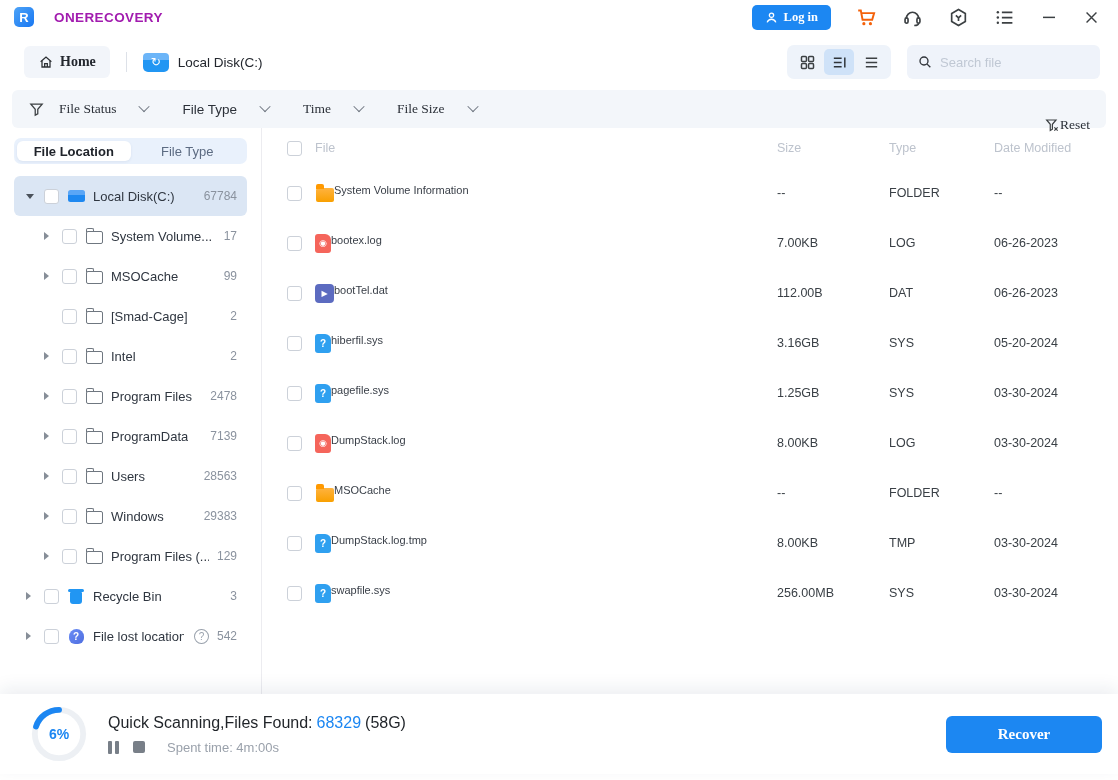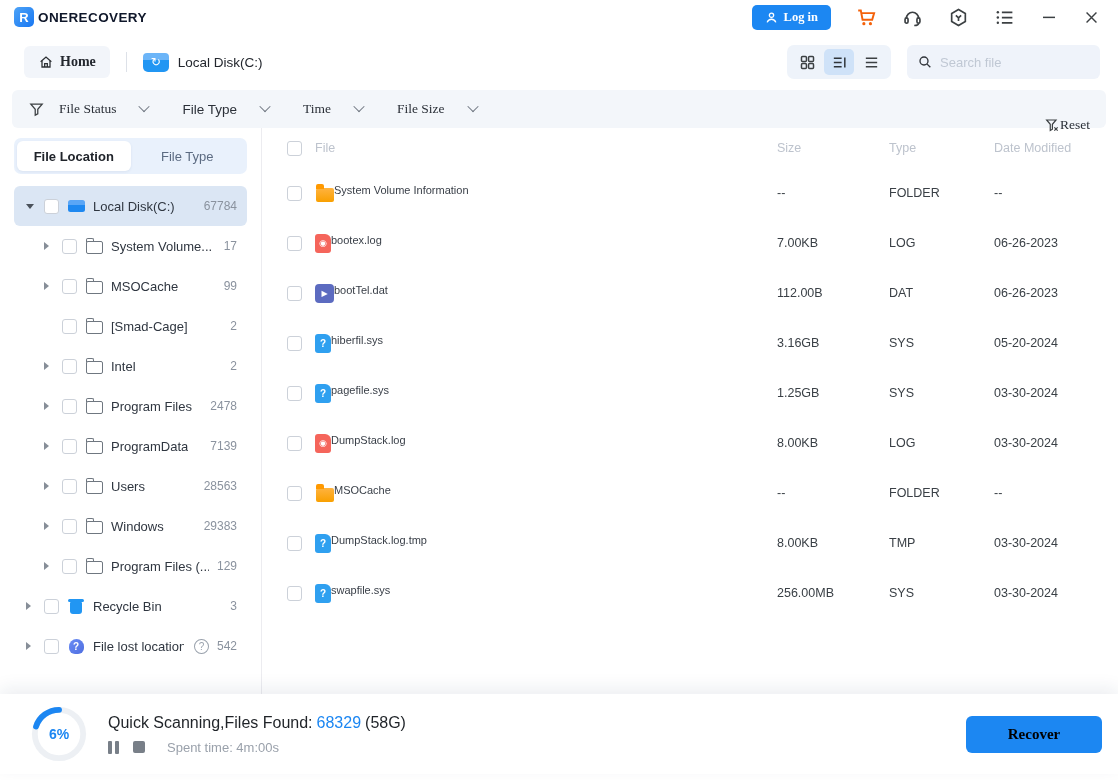--- a/index.html
+++ b/index.html
@@ -5,21 +5,21 @@
   * { margin:0; padding:0; box-sizing:border-box; }
   html,body { width:1118px; height:780px; overflow:hidden; background:#fff;
     font-family:"Liberation Sans","DejaVu Sans",sans-serif; color:#23272e; }
   .serif { font-family:"Liberation Serif","DejaVu Serif",serif; }
 
   
   .titlebar { height:34px; display:flex; align-items:center; padding:0 18px 0 14px; }
   .logo-mark { width:20px; height:20px; border-radius:5px;
     background:linear-gradient(135deg,#4da3f7,#1877f2); color:#fff; font-weight:bold;
     font-size:13px; display:flex; align-items:center; justify-content:center; }
-  .app-name { font-size:13.5px; font-weight:bold; letter-spacing:.4px; margin-left:4px; color:#0f172a; }
+  .app-name { font-size:13.5px; font-weight:bold; letter-spacing:.4px; margin-left:20px; color:#a21caf; }
   .title-right { margin-left:auto; display:flex; align-items:center; gap:25px; }
   .login-btn { background:#1c87f2; color:#fff; border:none; border-radius:5px; height:25px;
     padding:0 13px; display:flex; align-items:center; gap:6px; font-size:12.5px; font-weight:bold; cursor:pointer; }
   .tbtn { background:none; border:none; display:flex; align-items:center; cursor:pointer; }
 
   
   .navrow { height:56px; display:flex; align-items:center; padding:0 18px 0 24px; }
   .home-btn { background:#f2f5fa; border:none; border-radius:6px; height:32px; padding:0 14px;
     display:flex; align-items:center; gap:6px; font-size:14px; font-weight:bold; color:#23272e; cursor:pointer; }
   .nav-divider { width:1px; height:20px; background:#dde1e8; margin:0 16px; }
@@ -43,21 +43,21 @@
   .filters { display:flex; align-items:center; gap:34px; margin-left:14px; }
   .filter-item { display:flex; align-items:center; gap:24px; font-size:13.5px; color:#2b3038; cursor:pointer; }
   .chev { width:8px; height:8px; border-right:1.4px solid #6f7680; border-bottom:1.4px solid #6f7680;
     transform:rotate(45deg) translate(-1px,-1px); margin-top:-3px; }
   .reset-btn { margin-left:auto; display:flex; align-items:center; font-size:13.5px;
     color:#2b3038; background:none; border:none; cursor:pointer;margin-top:32px; }
 
   
   .bodywrap { display:flex; height:566px; }
   .sidebar { width:262px; border-right:1px solid #ececf0; padding-top:10px; overflow:hidden; }
-  .side-tabs { margin:0 14px 12px; background:#e9f1fc; border-radius:7px; height:36px; display:flex; padding:3px; }
+  .side-tabs { margin:0 14px 12px; background:#e9f1fc; border-radius:7px; height:26px; display:flex; padding:3px; }
   .side-tab { flex:1; border:none; border-radius:6px; font-size:13px; color:#5c6b82; background:none; cursor:pointer; }
   .side-tab.active { background:#fff; color:#20242b; font-weight:bold; box-shadow:0 1px 3px rgba(40,70,120,.08); }
 
   .trow { height:40px; margin:0 14px; padding-right:10px; display:flex; align-items:center; gap:8px; border-radius:6px; cursor:pointer; }
   .trow.sel { background:#dbe6f4; }
   .trow.lvl0 { padding-left:12px; }
   .trow.lvl1 { padding-left:30px; }
   .caret { width:10px; flex:0 0 10px; display:flex; }
   .caret.d::before { content:""; border-left:4.5px solid transparent; border-right:4.5px solid transparent; border-top:5.5px solid #4b525b; }
   .caret.r::before { content:""; border-top:4.5px solid transparent; border-bottom:4.5px solid transparent; border-left:5.5px solid #878e98; }
@@ -107,21 +107,21 @@
   .prog-label { position:absolute; inset:0; display:flex; align-items:center; justify-content:center;
     color:#1b86f2; font-size:14px; font-weight:bold; }
   .scan-block { margin-left:20px; }
   .scan-line { font-size:16px; color:#1f2328; display:flex; gap:4px; align-items:baseline; }
   .scan-count { color:#1b86f2; }
   .scan-sub { margin-top:8px; display:flex; align-items:center; gap:14px; }
   .pause-btn, .stop-btn { background:none; border:none; display:flex; gap:3px; cursor:pointer; align-items:center; }
   .pause-btn span { width:4px; height:13px; background:#787f88; border-radius:1px; display:block; }
   .stop-btn span { width:12px; height:12px; background:#787f88; border-radius:2px; display:block; }
   .spent { font-size:13px; color:#9aa1ab; margin-left:8px; }
-  .recover-btn { margin-left:auto; width:136px; height:37px; background:#1c87f2; color:#000000;
+  .recover-btn { margin-left:auto; width:156px; height:37px; background:#1c87f2; color:#ffffff;
     border:none; border-radius:6px; font-size:15px; font-weight:bold; cursor:pointer; }
   svg { display:block; }
 </style>
 </head>
 <body>
 
 <div class="titlebar">
   <div class="logo-mark">R</div>
   <div class="app-name">ONERECOVERY</div>
   <div class="title-right">

